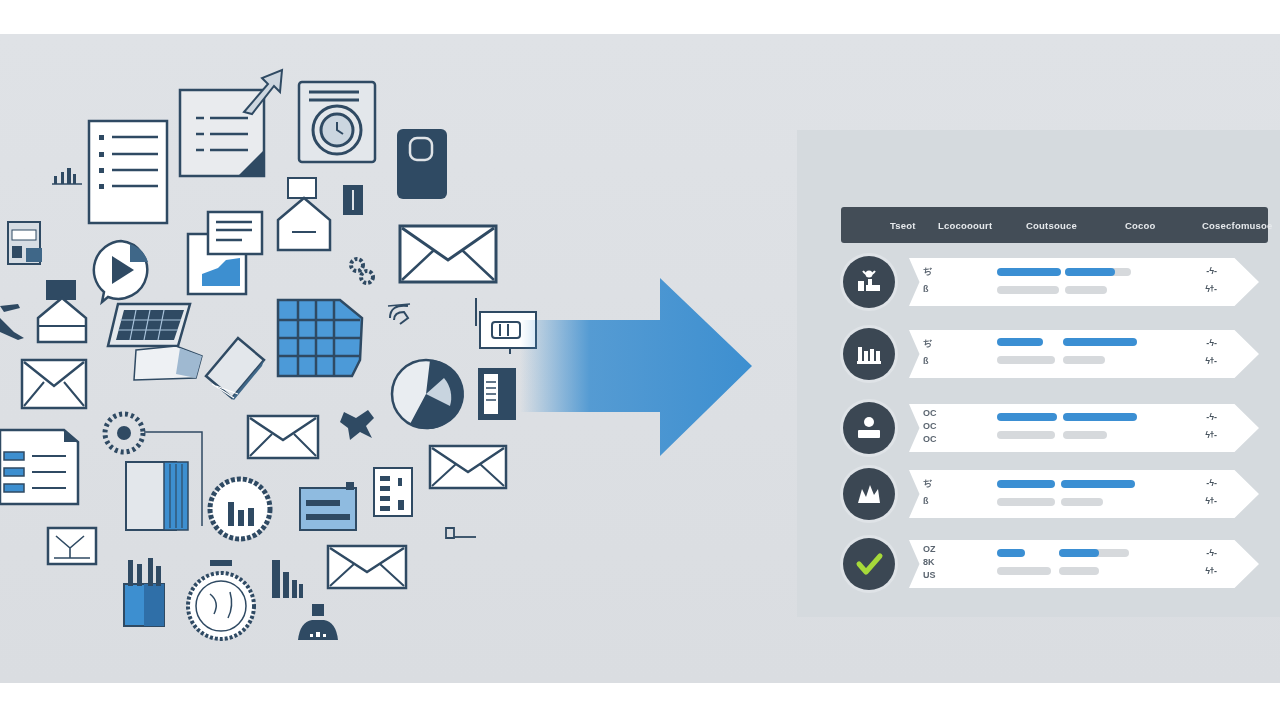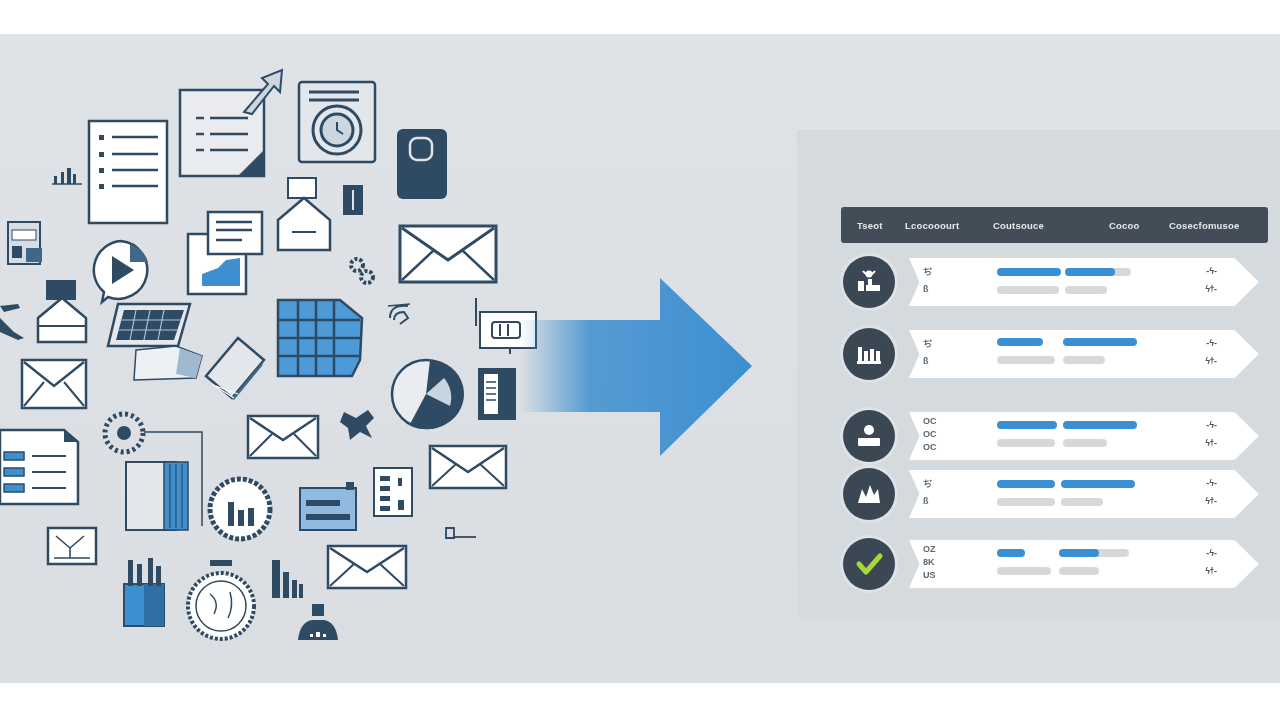--- a/index.html
+++ b/index.html
@@ -12,21 +12,21 @@
   .ico svg { display: block; width: 100%; height: 100%; overflow: visible; }
 
   
   .flow-arrow { position: absolute; left: 520px; top: 278px; width: 235px; height: 178px; }
 
   
   .panel { position: absolute; left: 797px; top: 130px; width: 483px; height: 487px; background: #d5dade; }
   .panel-header { position: absolute; left: 0; top: 0; width: 483px; height: 56px; background: #3d8fd0; display: flex; align-items: center; justify-content: center; }
   .panel-title { color: #ffffff; font-size: 27px; font-weight: 400; letter-spacing: 0.5px; padding-left: 28px; }
   .col-header { position: absolute; left: 44px; top: 77px; width: 427px; height: 36px; background: #434d57; border-radius: 3px; display: flex; align-items: center; }
-  .col-header span { position: absolute; color: #e6e9ec; font-size: 9.5px; font-weight: 700; letter-spacing: 0.2px; }
+  .col-header span { position: absolute; color: #e6e9ec; font-size: 9.5px; font-weight: 700; letter-spacing: 0.2px; margin-left: 33px; }
 
   .row { position: absolute; left: 46px; width: 434px; height: 50px; }
   .row-icon { position: absolute; left: 0; top: 0; width: 52px; height: 52px; border-radius: 50%; background: #3b4753; display: flex; align-items: center; justify-content: center; box-shadow: 0 0 0 3px #dfe3e7; }
   .row-icon svg { width: 30px; height: 30px; }
   .row-card { position: absolute; left: 66px; top: 2px; width: 350px; height: 48px; background: #ffffff; clip-path: polygon(0 0, 93% 0, 100% 50%, 93% 100%, 0 100%, 3% 50%); }
   .row-lbl { position: absolute; left: 80px; font-size: 9px; color: #5b6570; font-weight: 700; line-height: 10px; }
   .bar { position: absolute; height: 8px; border-radius: 4px; }
   .bar.blue { background: #3b8fd3; }
   .bar.gray { background: #d6d9dc; }
   .row-right { position: absolute; right: 60px; font-size: 9px; color: #46525d; font-weight: 700; line-height: 10px; }
@@ -404,21 +404,21 @@
       <path d="M0 42 L140 42 L140 0 L232 88 L140 178 L140 134 L0 134 Z" fill="url(#arrowGrad)"></path>
     </svg>
   </div>
 
   <div class="panel">
 
     <div class="col-header">
       <span style="left:16px">Tseot</span>
       <span style="left:64px">Lcocooourt</span>
       <span style="left:152px">Coutsouce</span>
-      <span style="left:268px">Cocoo</span>
+      <span style="left:251px">Cocoo</span>
       <span style="left:328px">Cosecfomusoe</span>
     </div>
 
     <div class="row" style="top:126px">
       <div class="row-icon">
         <svg viewBox="0 0 30 30">
             <g fill="#fff">
               <circle cx="15" cy="7" r="3.5"></circle>
               <path d="M9 4 Q15 12 21 4" fill="none" stroke="#fff" stroke-width="2"></path>
               <rect x="4" y="14" width="6" height="10"></rect>
@@ -455,21 +455,21 @@
       <span class="row-lbl" style="top:10px">ぢ</span>
       <span class="row-lbl" style="top:28px">ß</span>
       <div class="bar blue" style="left:154px;top:10px;width:46px"></div>
       <div class="bar blue" style="left:220px;top:10px;width:74px"></div>
       <div class="bar gray" style="left:154px;top:28px;width:58px"></div>
       <div class="bar gray" style="left:220px;top:28px;width:42px"></div>
       <span class="row-right" style="top:10px">-ϟ-</span>
       <span class="row-right" style="top:28px">ϟϯ-</span>
     </div>
 
-    <div class="row" style="top:280px">
+    <div class="row" style="top:272px">
       <div class="row-icon">
         <svg viewBox="0 0 30 30">
             <g fill="#fff">
               <circle cx="15" cy="9" r="5"></circle>
               <rect x="4" y="17" width="22" height="8" rx="1"></rect>
             </g>
           </svg>
       </div>
       <div class="row-card"></div>
       <span class="row-lbl" style="top:6px">OC</span>

